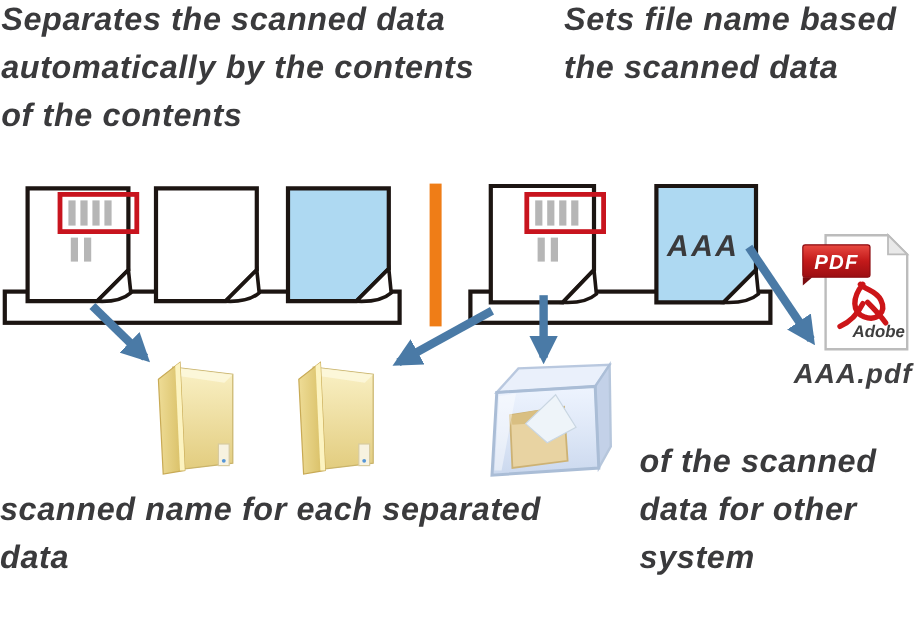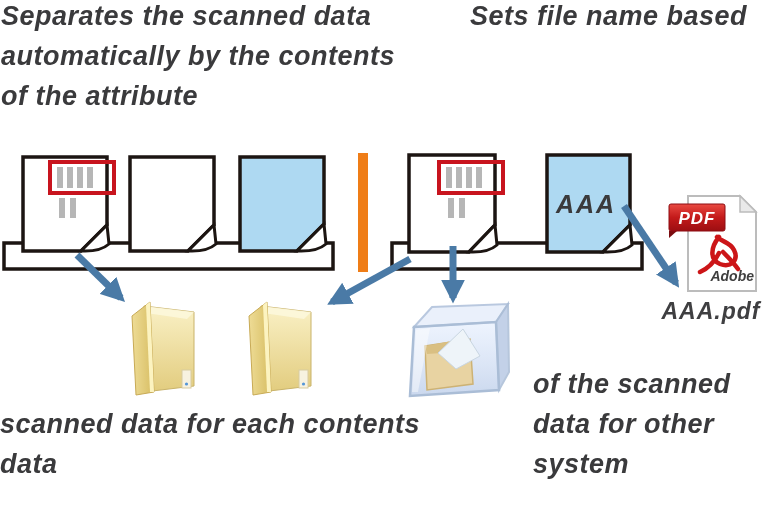--- a/index.html
+++ b/index.html
@@ -19,29 +19,30 @@
   .svgtxt{font-family:"Liberation Sans","DejaVu Sans",sans-serif;font-weight:bold;}
 </style>
 </head>
 <body>
 
 <div class="canvas">
 
   <div class="caption cap-top-left">
     <div>Separates the scanned data</div>
     <div>automatically by the contents</div>
-    <div>of the attribute</div>
+    <div>of the contents</div>
   </div>
 
   <div class="caption cap-top-right">
     <div>Sets file name based</div>
+    <div>the scanned data</div>
   </div>
 
   <div class="caption cap-bottom-left">
-    <div>scanned data for each contents</div>
+    <div>scanned name for each separated</div>
     <div>data</div>
   </div>
 
   <div class="caption cap-bottom-right">
     <div>of the scanned</div>
     <div>data for other</div>
     <div>system</div>
   </div>
 
   <svg class="scene" width="768" height="519" viewBox="0 0 768 519">

